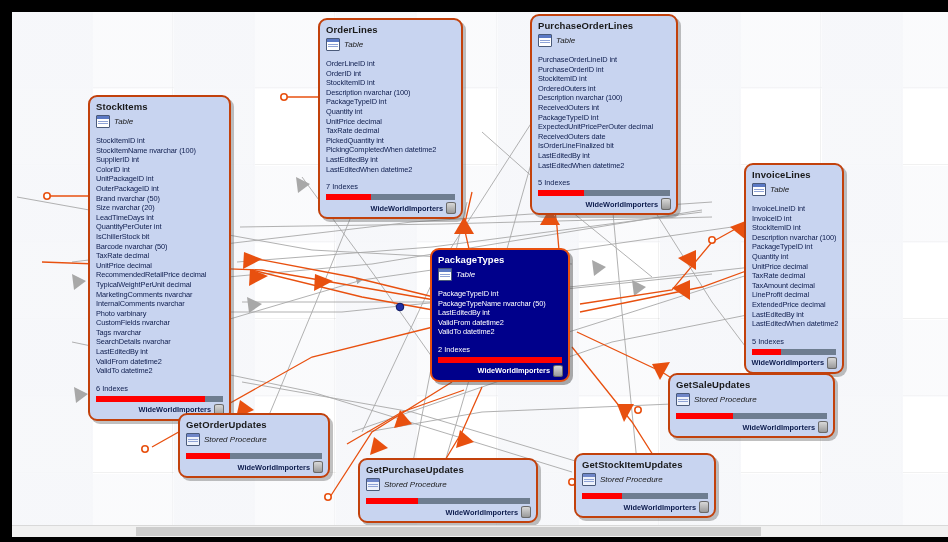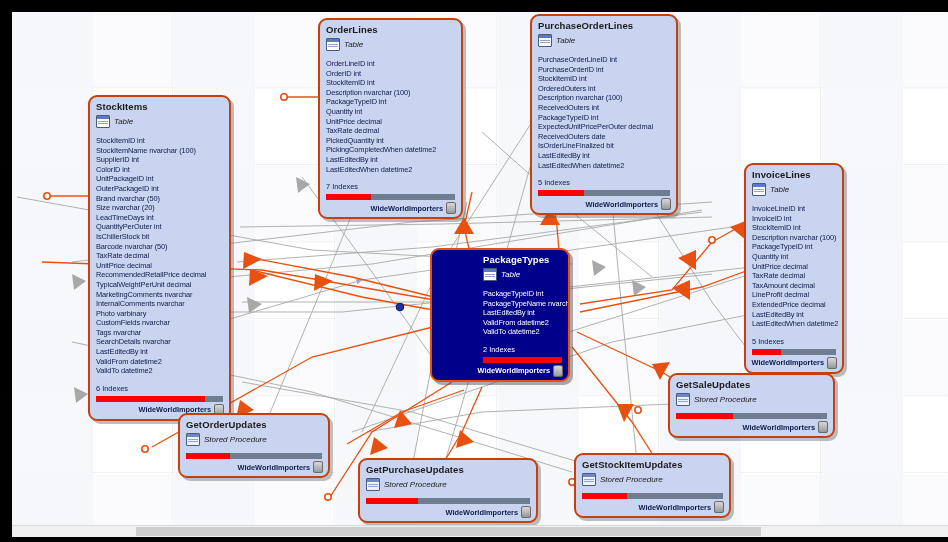--- a/index.html
+++ b/index.html
@@ -80,21 +80,20 @@
     border-radius: 9px;
     background: #C8D4F0;
     box-shadow: 3px 3px 0 rgba(90,90,90,0.38);
     font-family: "Liberation Sans", sans-serif;
     overflow: hidden;
   }
   .node.selected {
     background: #00008B;
     border-color: #E8500F;
     box-shadow: 3px 3px 0 rgba(70,70,70,0.45);
-    padding-left: 45px;
   }
 
   .node-title {
     font-size: 9.5px;
     font-weight: bold;
     color: #1a1a1a;
     padding: 4px 6px 2px 6px;
     letter-spacing: 0.1px;
     white-space: nowrap;
   }
@@ -508,21 +507,21 @@
       </div>
       <div class="meter" style="margin-top:4px;">
           <i style="width:32%"></i>
         </div>
       <div class="node-footer">
         <span class="db-name">WideWorldImporters</span>
         <span class="db-icon"></span>
       </div>
     </div>
 
-    <div class="node" style="left:562px; top:441px; width:157px;">
+    <div class="node" style="left:562px; top:441px; width:142px;">
       <div class="node-title">GetStockItemUpdates</div>
       <div class="node-type-row">
         <span class="type-icon sproc"></span>
         <span class="type-label">Stored Procedure</span>
       </div>
       <div class="meter" style="margin-top:4px;">
           <i style="width:32%"></i>
         </div>
       <div class="node-footer">
         <span class="db-name">WideWorldImporters</span>

